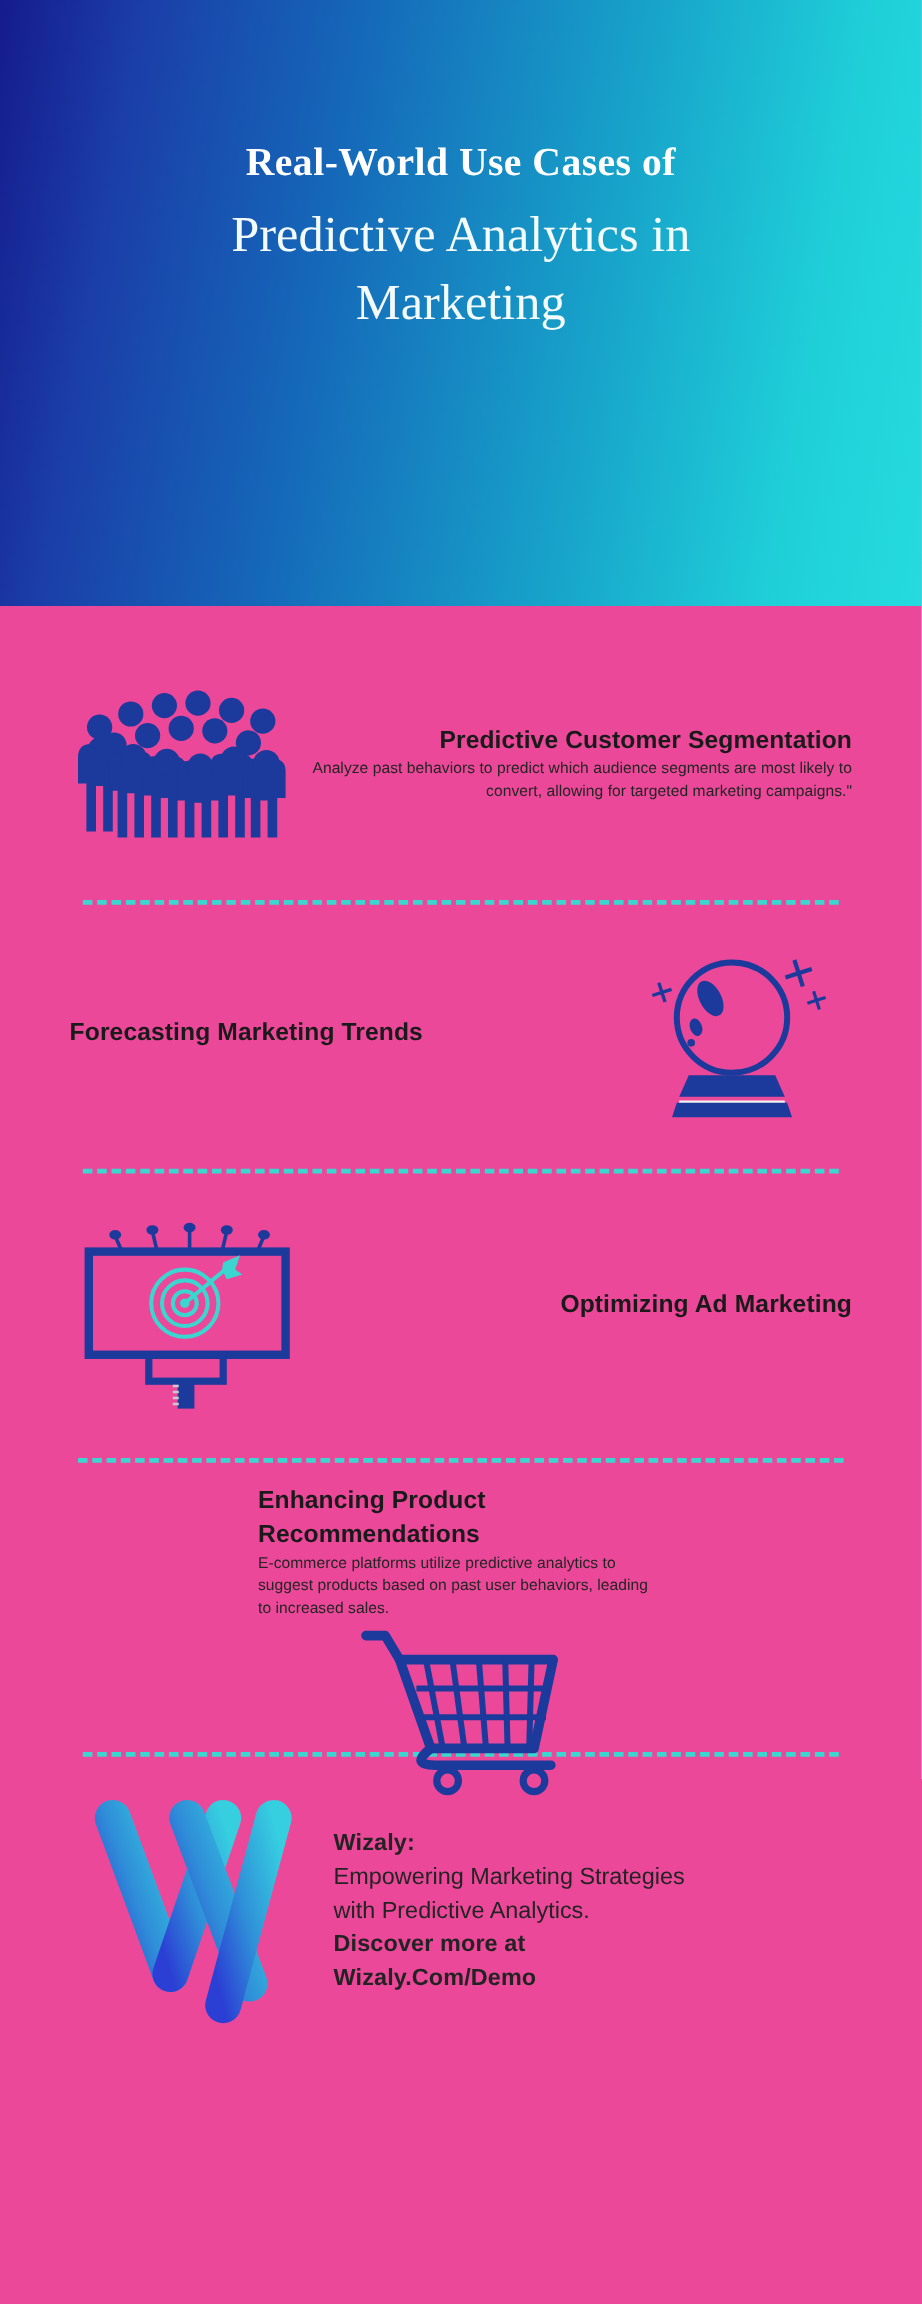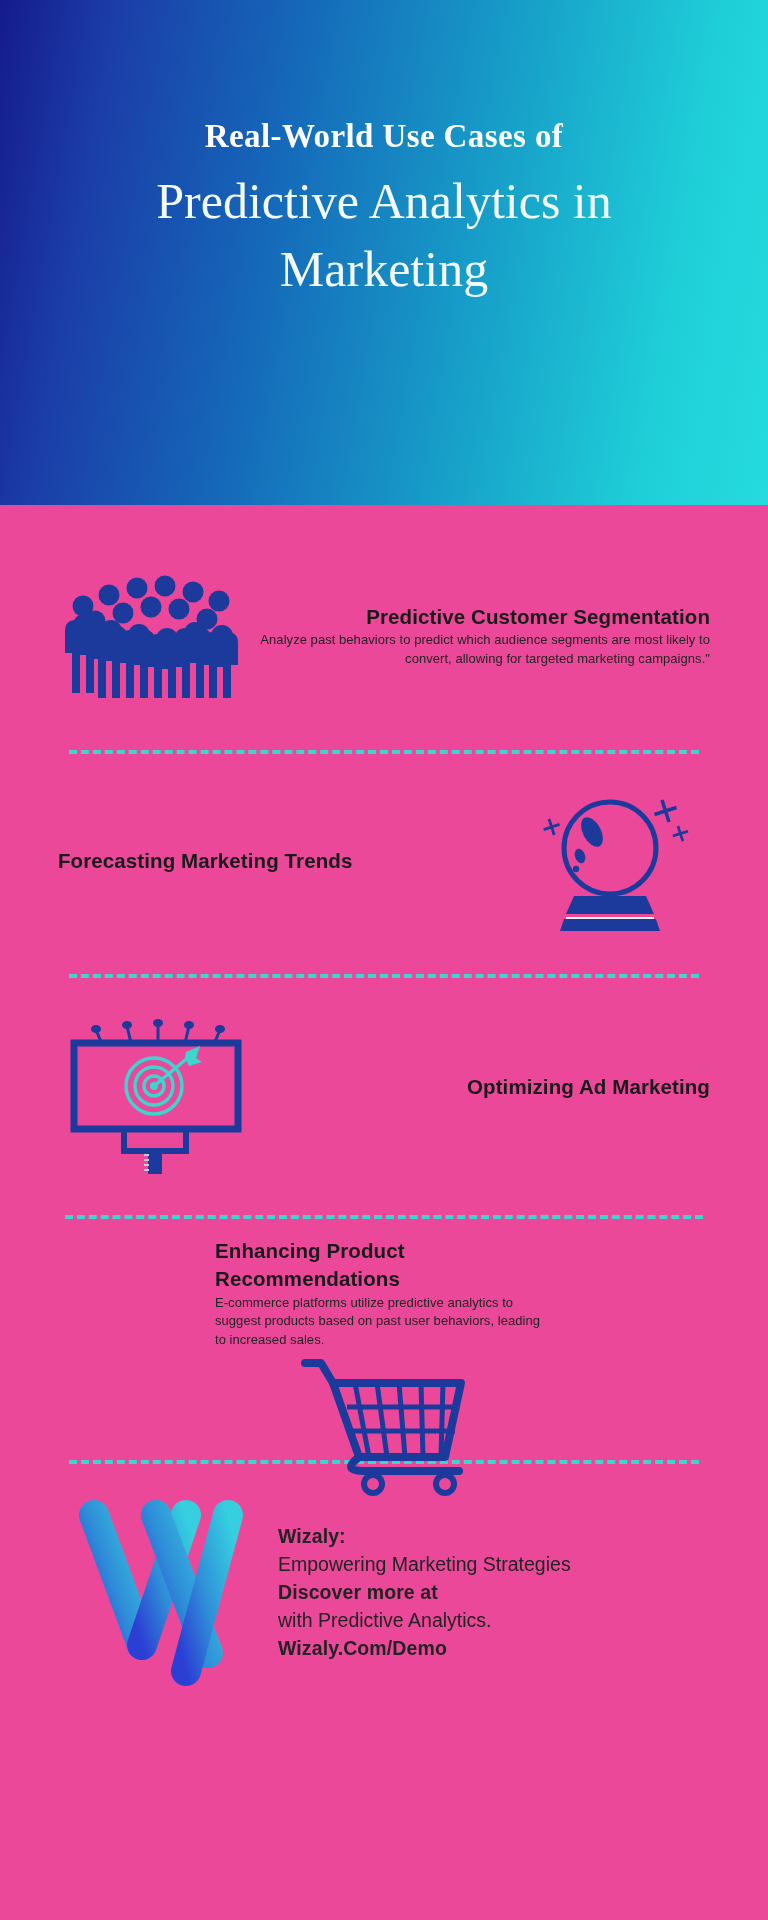--- a/index.html
+++ b/index.html
@@ -24,21 +24,21 @@
     font-weight:bold;
     font-size:33px;
     color:#ffffff;
     letter-spacing:.4px;
     text-align:center;
     line-height:1.1;
   }
   .big-title {
     font-family:"Liberation Serif", serif;
     font-weight:normal;
-    font-size:50px;
+    font-size:42px;
     color:#f3fbfa;
     line-height:1.35;
     text-align:center;
     max-width:700px;
     margin-top:14px;
   }
 
   
   .body-area { padding:0 0; }
 
@@ -300,20 +300,20 @@
             <path d="M26 22 L74 152"></path>
             <path d="M118 22 L74 152"></path>
             <path d="M88 22 L140 160"></path>
             <path d="M160 22 L118 178"></path>
           </g>
         </svg>
       </div>
       <div class="text-cell">
         <div class="foot-line bold">Wizaly:</div>
         <div class="foot-line">Empowering Marketing Strategies</div>
+        <div class="foot-line">with Predictive Analytics.</div>
         <div class="foot-line bold">Discover more at</div>
-        <div class="foot-line">with Predictive Analytics.</div>
         <div class="foot-line bold">Wizaly.Com/Demo</div>
       </div>
     </div>
 
   </div>
 </div>
 
 </body></html>

